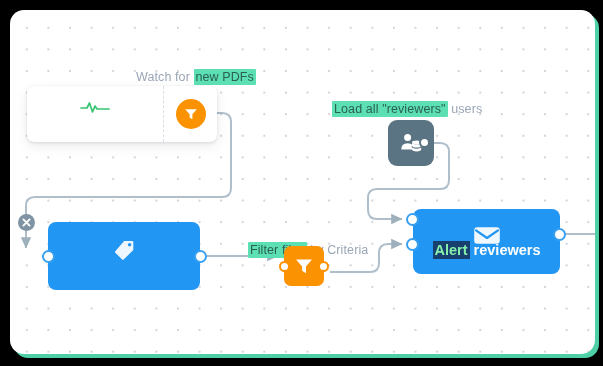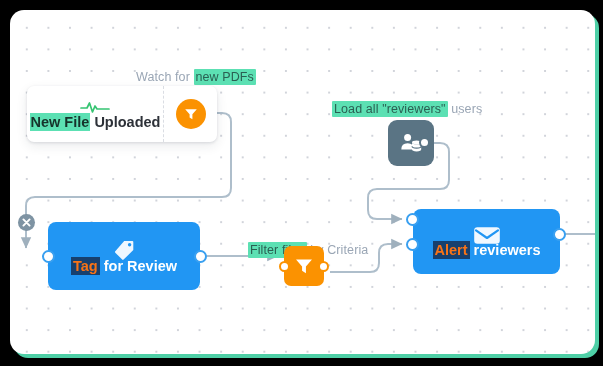--- a/index.html
+++ b/index.html
@@ -148,21 +148,21 @@
     position: absolute;
     left: 0; right: 0;
     bottom: 16px;
     text-align: center;
     font-size: 14.5px;
     color: #ffffff;
     font-weight: 600;
   }
   .node-label .selhl {
     background: #17406e;
-    color: #f97316;
+    color: #86efac;
     padding: 1px 2px;
   }
 
   
   .node-slate {
     background: #5a7484;
     border-radius: 9px;
     display: flex;
     align-items: center;
     justify-content: center;
@@ -250,21 +250,20 @@
       <span class="hl">Filter files</span><span> by Criteria</span>
     </div>
 
     <div class="trigger-card" style="left:17px; top:76px; width:190px; height:56px;">
       <div class="trigger-main">
         <div class="trigger-icon">
           <svg width="30" height="14" viewBox="0 0 30 14">
             <path d="M1 8 H7 L9.5 3 L12.5 12 L15 6 L17 9 H29" fill="none" stroke="#35c471" stroke-width="1.7" stroke-linecap="round" stroke-linejoin="round"></path>
           </svg>
         </div>
-        <div class="trigger-title"><span class="hl">New File</span><span> Uploaded</span></div>
       </div>
       <div class="trigger-aux">
         <div class="orange-circle">
           <svg width="16" height="16" viewBox="0 0 16 16">
             <path d="M2.2 3.2 H13.8 L9.4 8.3 V13.2 L6.6 11.4 V8.3 Z" fill="#ffffff"></path>
           </svg>
         </div>
       </div>
 
     </div>
@@ -276,21 +275,20 @@
     </div>
 
     <div class="node node-blue" style="left:38px; top:212px; width:152px; height:68px;">
       <div class="node-inner">
         <div class="node-icon">
           <svg width="24" height="24" viewBox="0 0 24 24">
             <path d="M12.2 3 H20.4 Q21.3 3 21.3 3.9 V12.1 L11.6 21.6 Q10.9 22.3 10.2 21.6 L3.3 14.7 Q2.6 14 3.3 13.3 Z" fill="#eef7ff"></path>
             <circle cx="17.6" cy="6.8" r="1.7" fill="#2196f3"></circle>
           </svg>
         </div>
-        <div class="node-label"><span class="selhl">Tag</span><span> for Review</span></div>
       </div>
     </div>
     <div class="port port-white" style="left:32px; top:240px; width:13px; height:13px;"></div>
     <div class="port port-white" style="left:184px; top:240px; width:13px; height:13px;"></div>
 
     <div class="node node-orange" style="left:274px; top:236px; width:40px; height:40px;">
       <svg width="22" height="22" viewBox="0 0 16 16">
         <path d="M2.2 3.2 H13.8 L9.4 8.3 V13.2 L6.6 11.4 V8.3 Z" fill="#ffffff"></path>
       </svg>
     </div>

